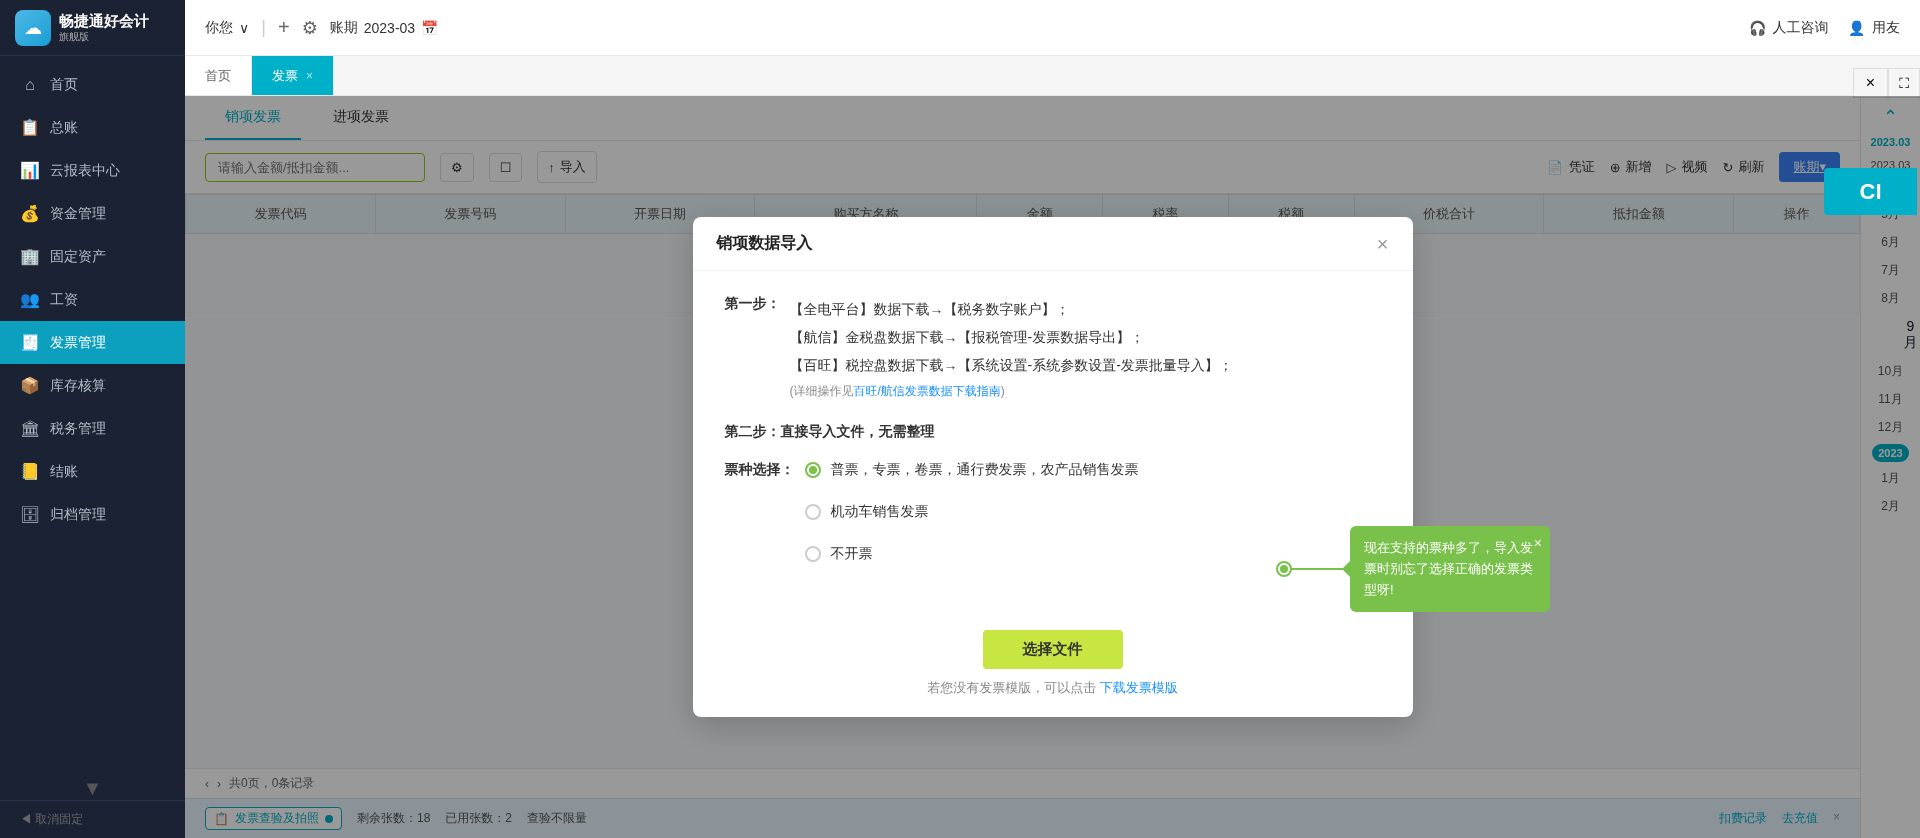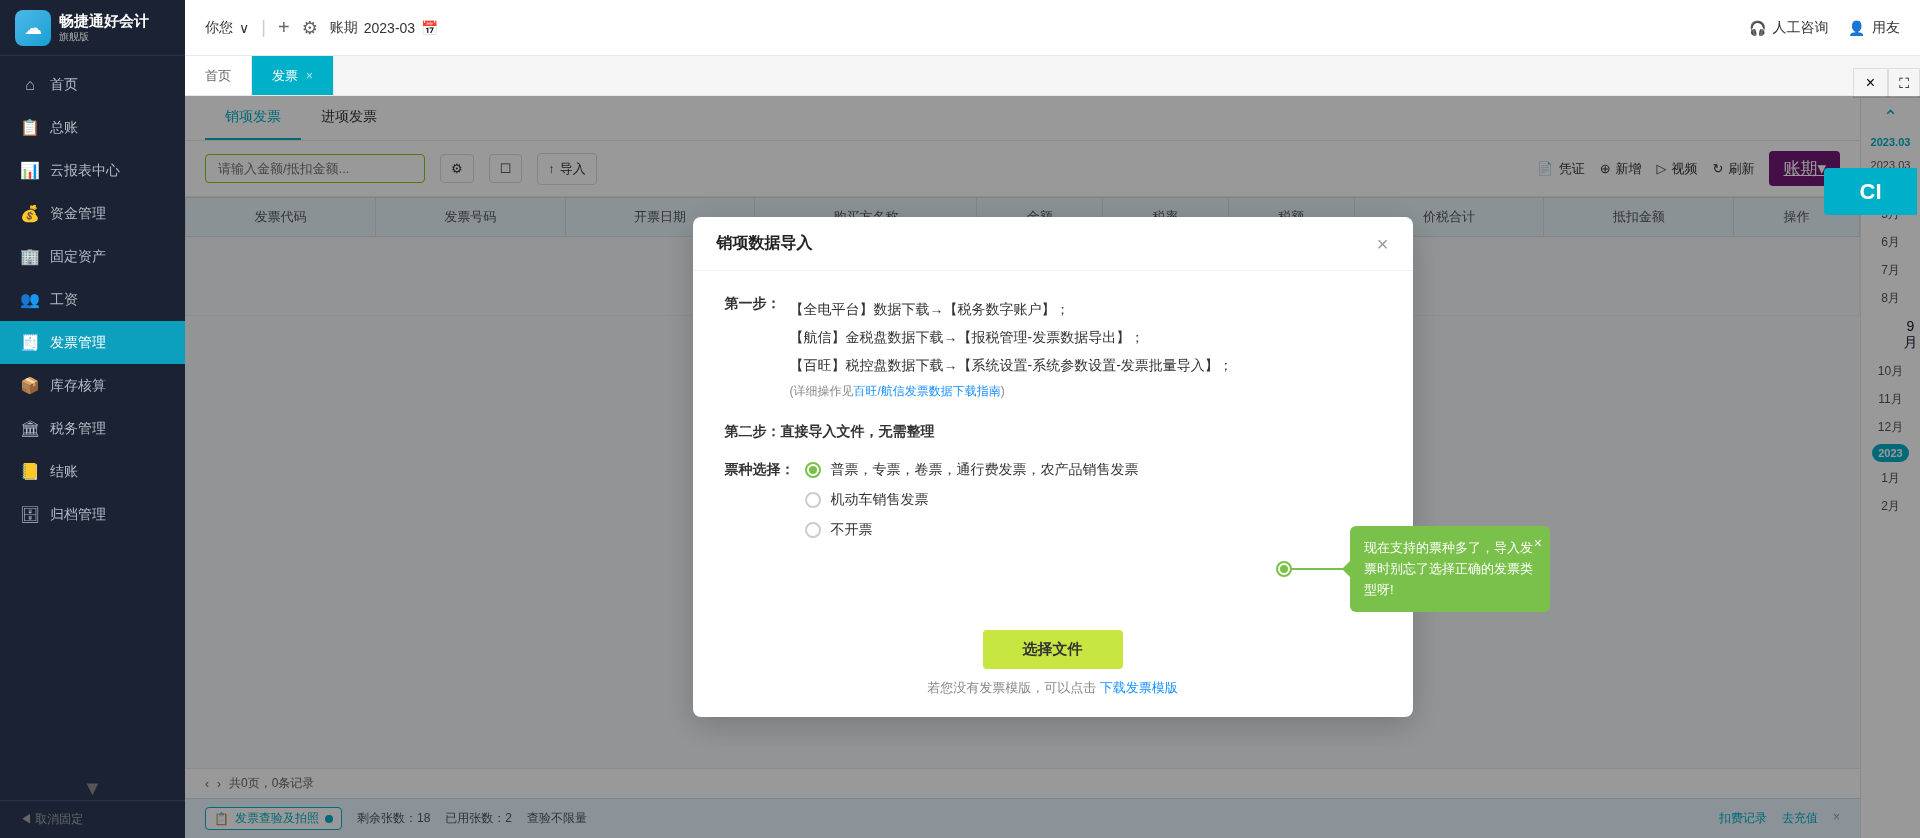--- a/index.html
+++ b/index.html
@@ -42,31 +42,31 @@
     .tab-item.active { background: #00b0c8; color: #fff; }
     .tab-close { margin-left: 8px; color: inherit; opacity: 0.7; font-size: 12px; }
     .tab-home { background: #fff; }
 
     
     .content { flex: 1; display: flex; overflow: hidden; position: relative; }
     .content-main { flex: 1; display: flex; flex-direction: column; background: #f5f7fa; overflow: hidden; }
 
     
     .invoice-header { background: #fff; padding: 0 20px; border-bottom: 1px solid #e8e8e8; }
-    .invoice-sub-tabs { display: flex; gap: 0; }
+    .invoice-sub-tabs { display: flex; gap: 12px; }
     .invoice-sub-tab { padding: 12px 20px; color: #333; cursor: pointer; font-size: 14px; border-bottom: 2px solid transparent; }
     .invoice-sub-tab.active { color: #00b0c8; border-bottom-color: #00b0c8; }
 
     
     .invoice-toolbar { display: flex; align-items: center; padding: 10px 20px; background: #fff; border-bottom: 1px solid #e8e8e8; gap: 15px; }
     .toolbar-search { flex: 1; max-width: 220px; border: 1px solid #84cc16; border-radius: 4px; padding: 6px 12px; font-size: 13px; color: #999; }
     .toolbar-btn { display: flex; align-items: center; gap: 5px; color: #333; cursor: pointer; font-size: 13px; padding: 6px 10px; border: 1px solid #ddd; border-radius: 4px; background: #fff; }
     .toolbar-right { margin-left: auto; display: flex; align-items: center; gap: 15px; }
     .toolbar-right-btn { display: flex; align-items: center; gap: 5px; color: #333; cursor: pointer; font-size: 13px; }
-    .btn-period { background: #701a75; color: #fff; padding: 6px 14px; border-radius: 4px; cursor: pointer; font-size: 17px; text-decoration: underline; }
+    .btn-period { background: #3b82f6; color: #fff; padding: 6px 14px; border-radius: 4px; cursor: pointer; font-size: 13px; text-decoration: underline; }
 
     
     .table-wrapper { flex: 1; overflow: auto; }
     .inv-table { width: 100%; border-collapse: collapse; font-size: 13px; }
     .inv-table th { background: #e8f4f8; padding: 10px 12px; text-align: center; color: #555; border: 1px solid #ddd; font-weight: normal; }
     .inv-table td { padding: 8px 12px; border: 1px solid #eee; color: #333; text-align: center; }
 
     
     .right-panel { width: 60px; background: #fff; border-left: 1px solid #e8e8e8; display: flex; flex-direction: column; align-items: center; padding: 10px 0; gap: 5px; }
     .right-panel-arrow { color: #00b0c8; cursor: pointer; font-size: 18px; }
@@ -85,21 +85,21 @@
 
     
     .modal-overlay { position: absolute; top: 0; left: 0; right: 0; bottom: 0; background: rgba(0,0,0,0.4); display: flex; align-items: center; justify-content: center; z-index: 100; }
     .modal { background: #fff; border-radius: 8px; width: 720px; min-height: 500px; box-shadow: 0 8px 32px rgba(0,0,0,0.2); display: flex; flex-direction: column; }
     .modal-header { display: flex; align-items: center; justify-content: space-between; padding: 16px 24px; border-bottom: 1px solid #f0f0f0; }
     .modal-title { font-size: 16px; font-weight: bold; color: #222; }
     .modal-close { color: #999; cursor: pointer; font-size: 20px; line-height: 1; }
     .modal-body { flex: 1; padding: 24px 32px; }
     .modal-main-title { text-align: center; font-size: 22px; font-weight: bold; color: #222; margin-bottom: 24px; }
     .step-row { margin-bottom: 20px; }
-    .radio-group { display: flex; flex-direction: column; gap: 12px; padding-left: 60px; text-align: center; }
+    .radio-group { display: flex; flex-direction: column; gap: 24px; padding-left: 60px; text-align: center; }
     .radio-row { display: flex; align-items: center; gap: 10px; font-size: 14px; color: #333; }
     .radio-circle { width: 16px; height: 16px; border: 2px solid #ccc; border-radius: 50%; display: inline-flex; align-items: center; justify-content: center; }
     .radio-circle.checked { border-color: #79c14a; }
     .radio-dot { width: 8px; height: 8px; background: #79c14a; border-radius: 50%; }
     .modal-footer { display: flex; flex-direction: column; align-items: center; padding: 16px 24px 20px; gap: 10px; }
     .btn-select-file { background: #c8e642; color: #333; border: none; border-radius: 4px; padding: 10px 40px; font-size: 15px; cursor: pointer; font-weight: bold; }
     .modal-footer-note { font-size: 13px; color: #888; }
     .modal-footer-note a { color: #1890ff; text-decoration: none; }
 
     

